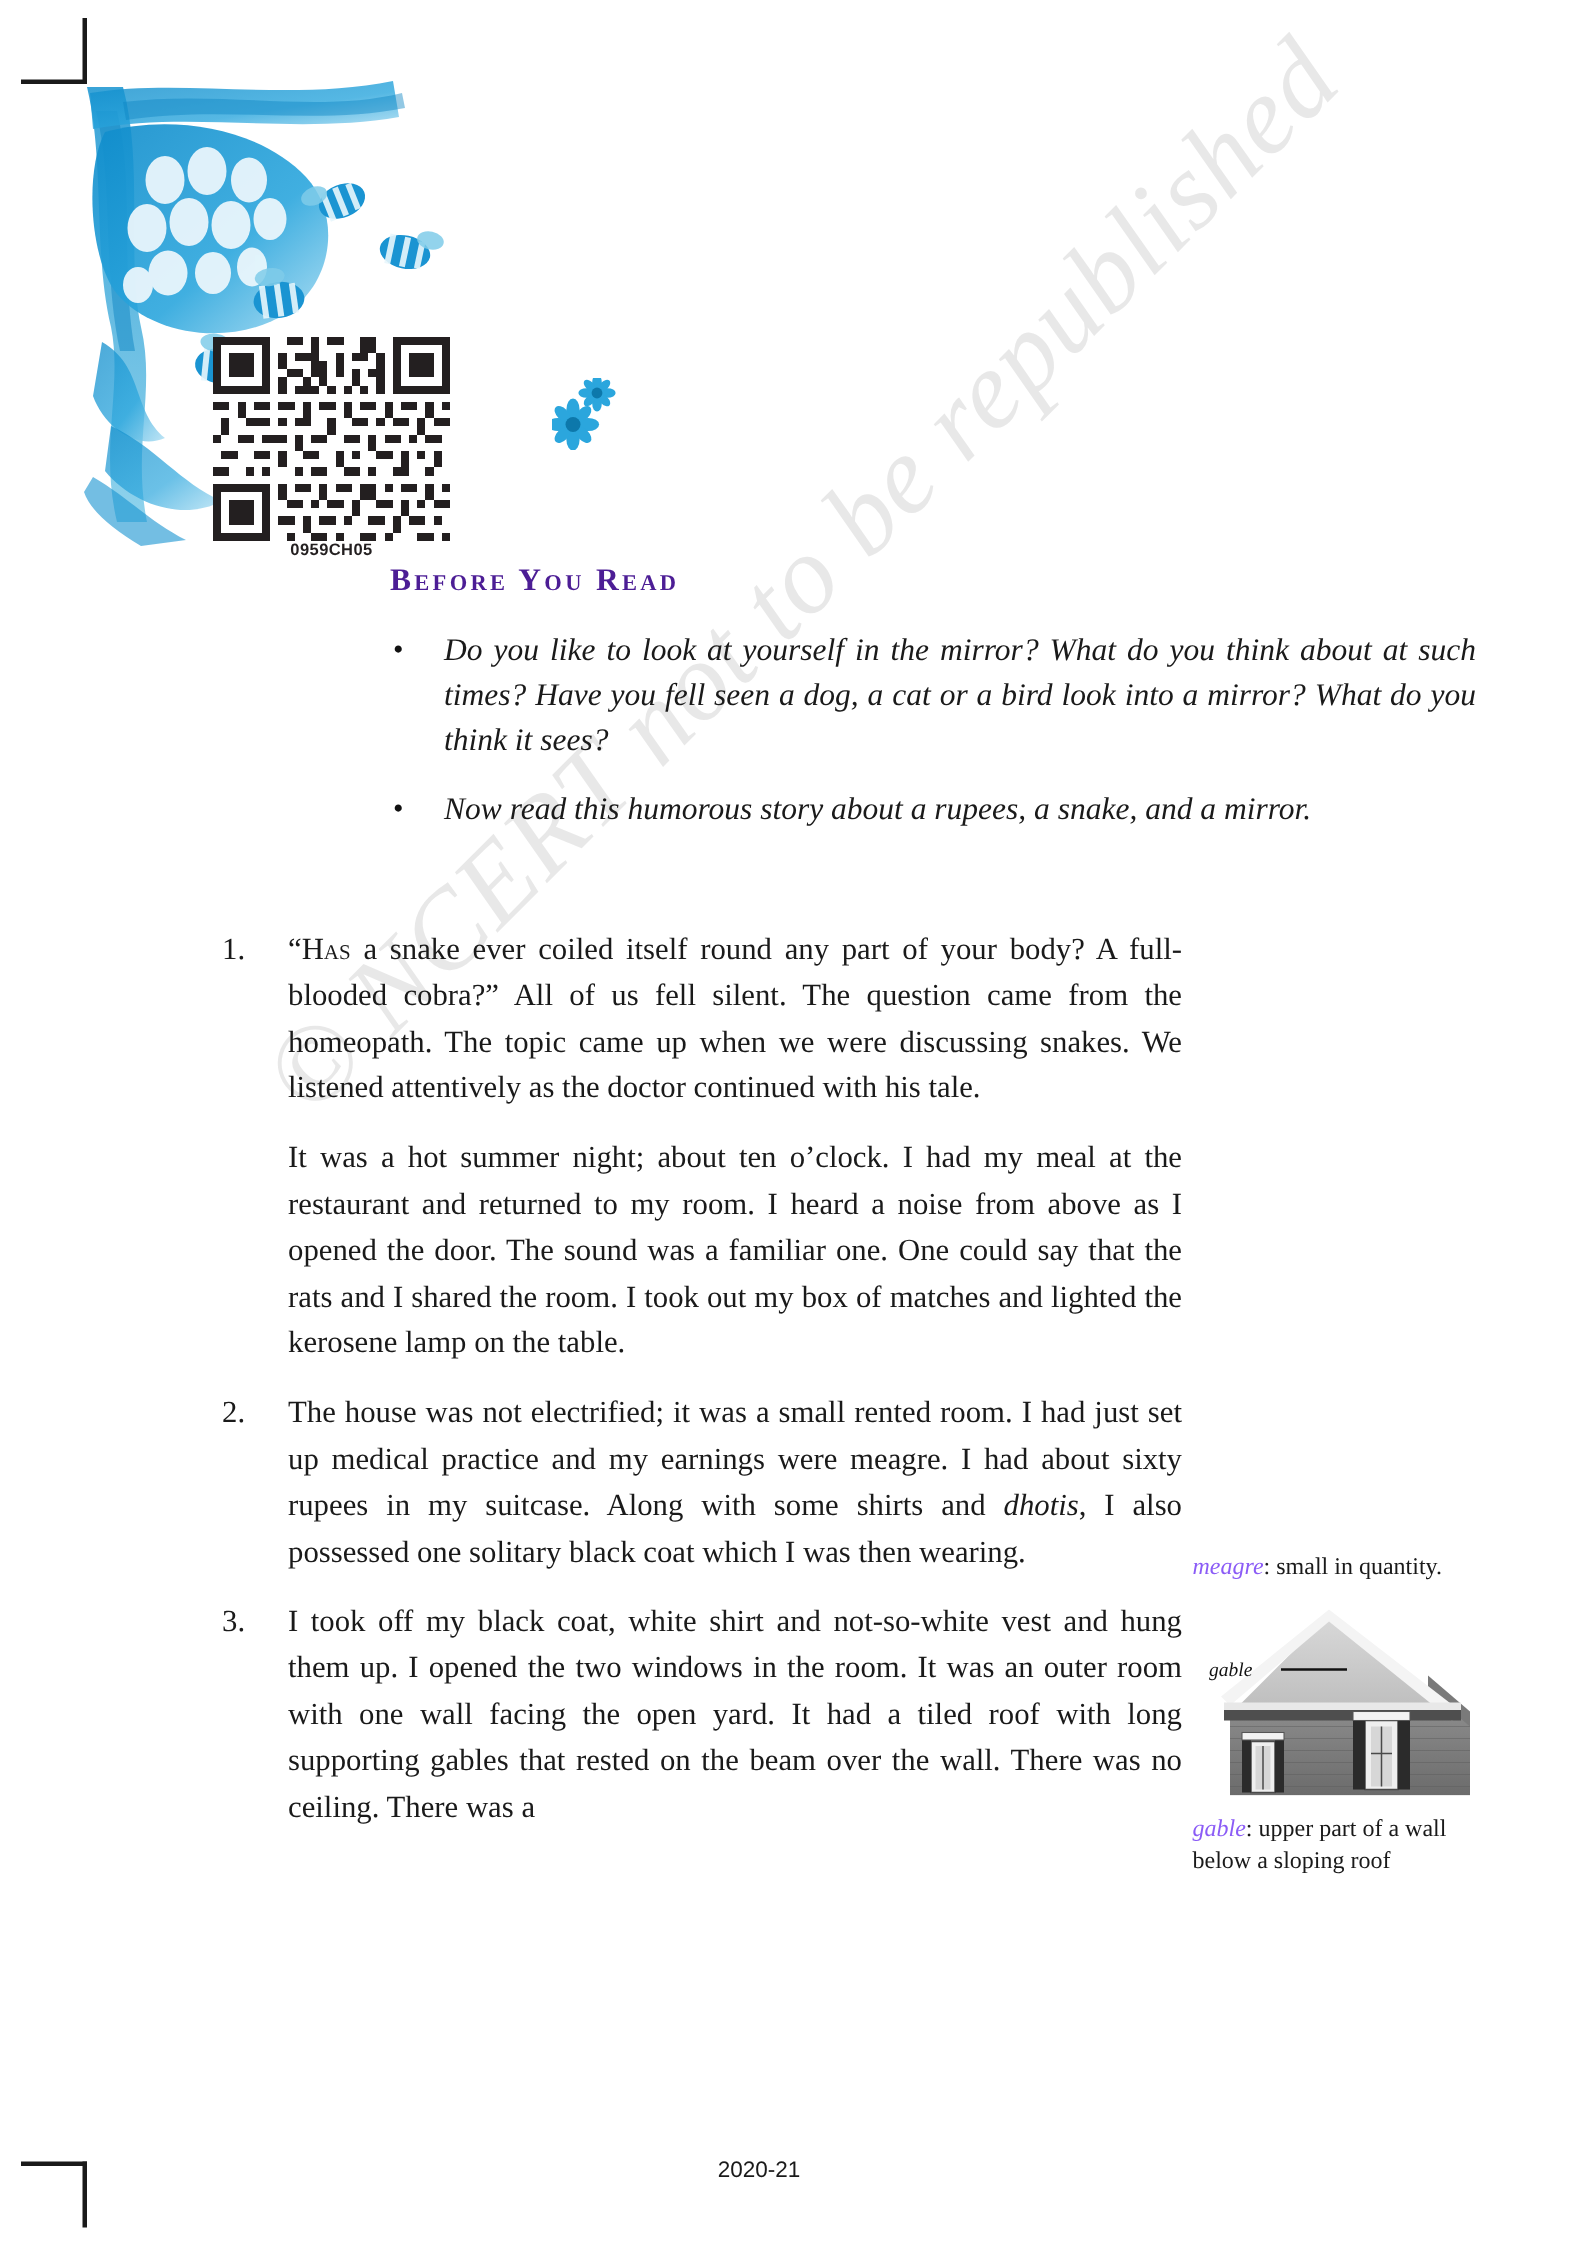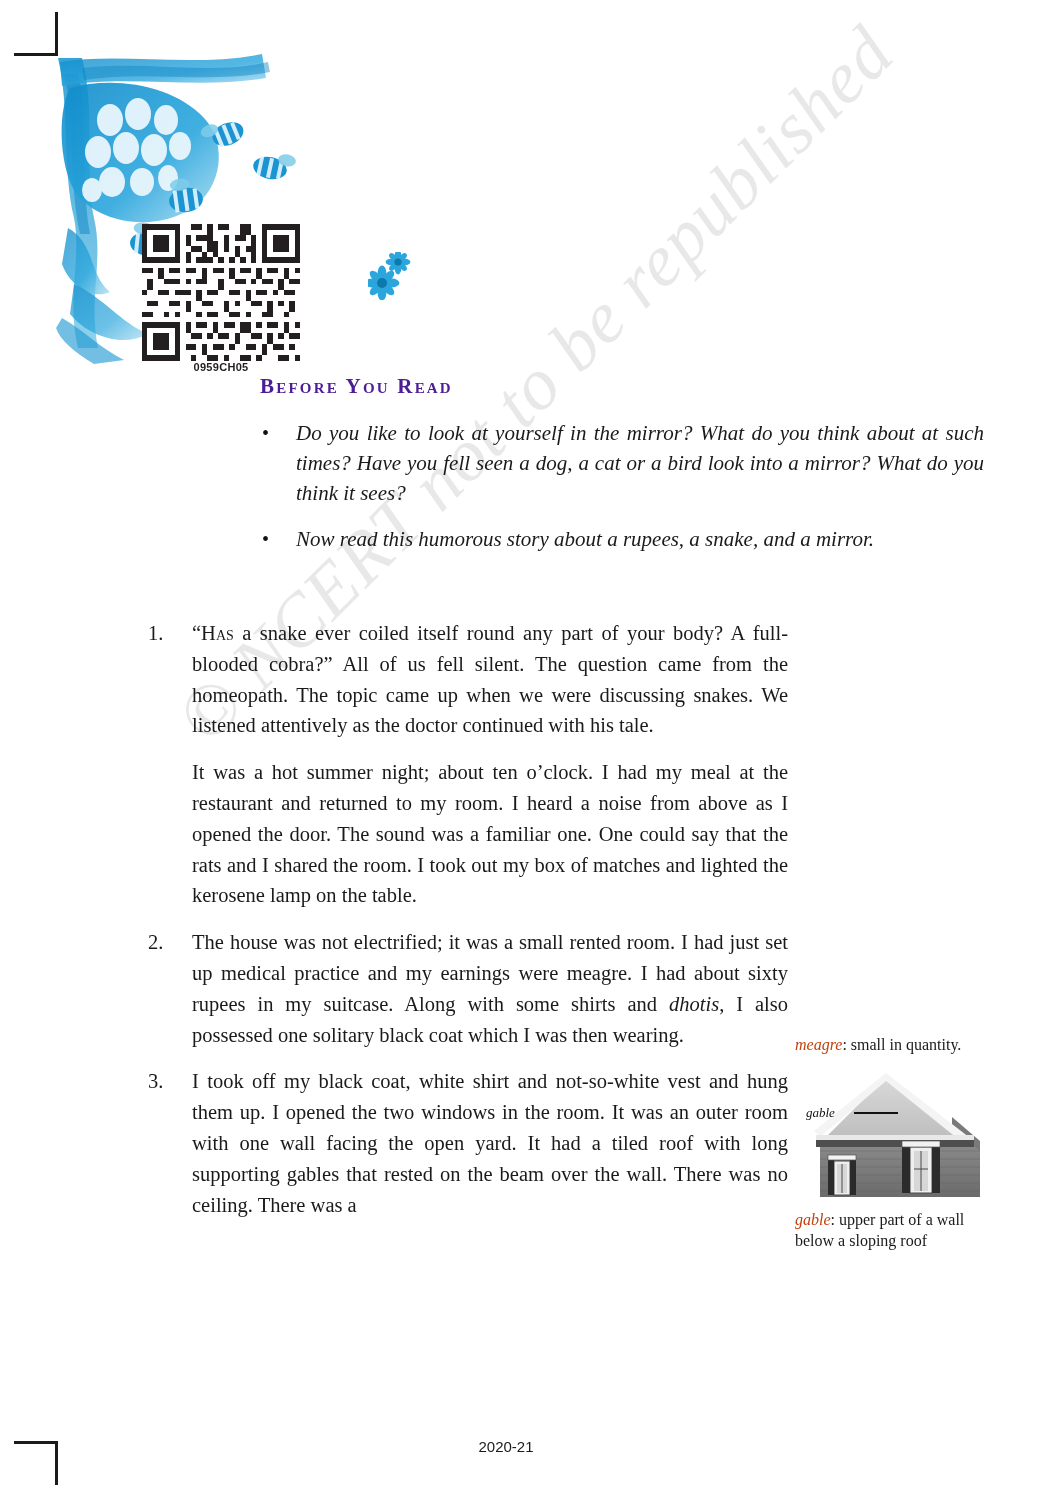--- a/index.html
+++ b/index.html
@@ -170,21 +170,21 @@
     width: 190px;
   }
   .gloss {
     font-size: 16px;
     line-height: 21px;
     color: #1a1a1a;
     margin-bottom: 10px;
   }
   .gloss-term {
     font-style: italic;
-    color: #c2410c;
+    color: #8b5cf6;
   }
   .gable-figure {
     position: relative;
     width: 178px;
     height: 128px;
     margin: 14px 0 12px 7px;
     overflow: hidden;
   }
   .gable-caption {
     font-size: 16px;

